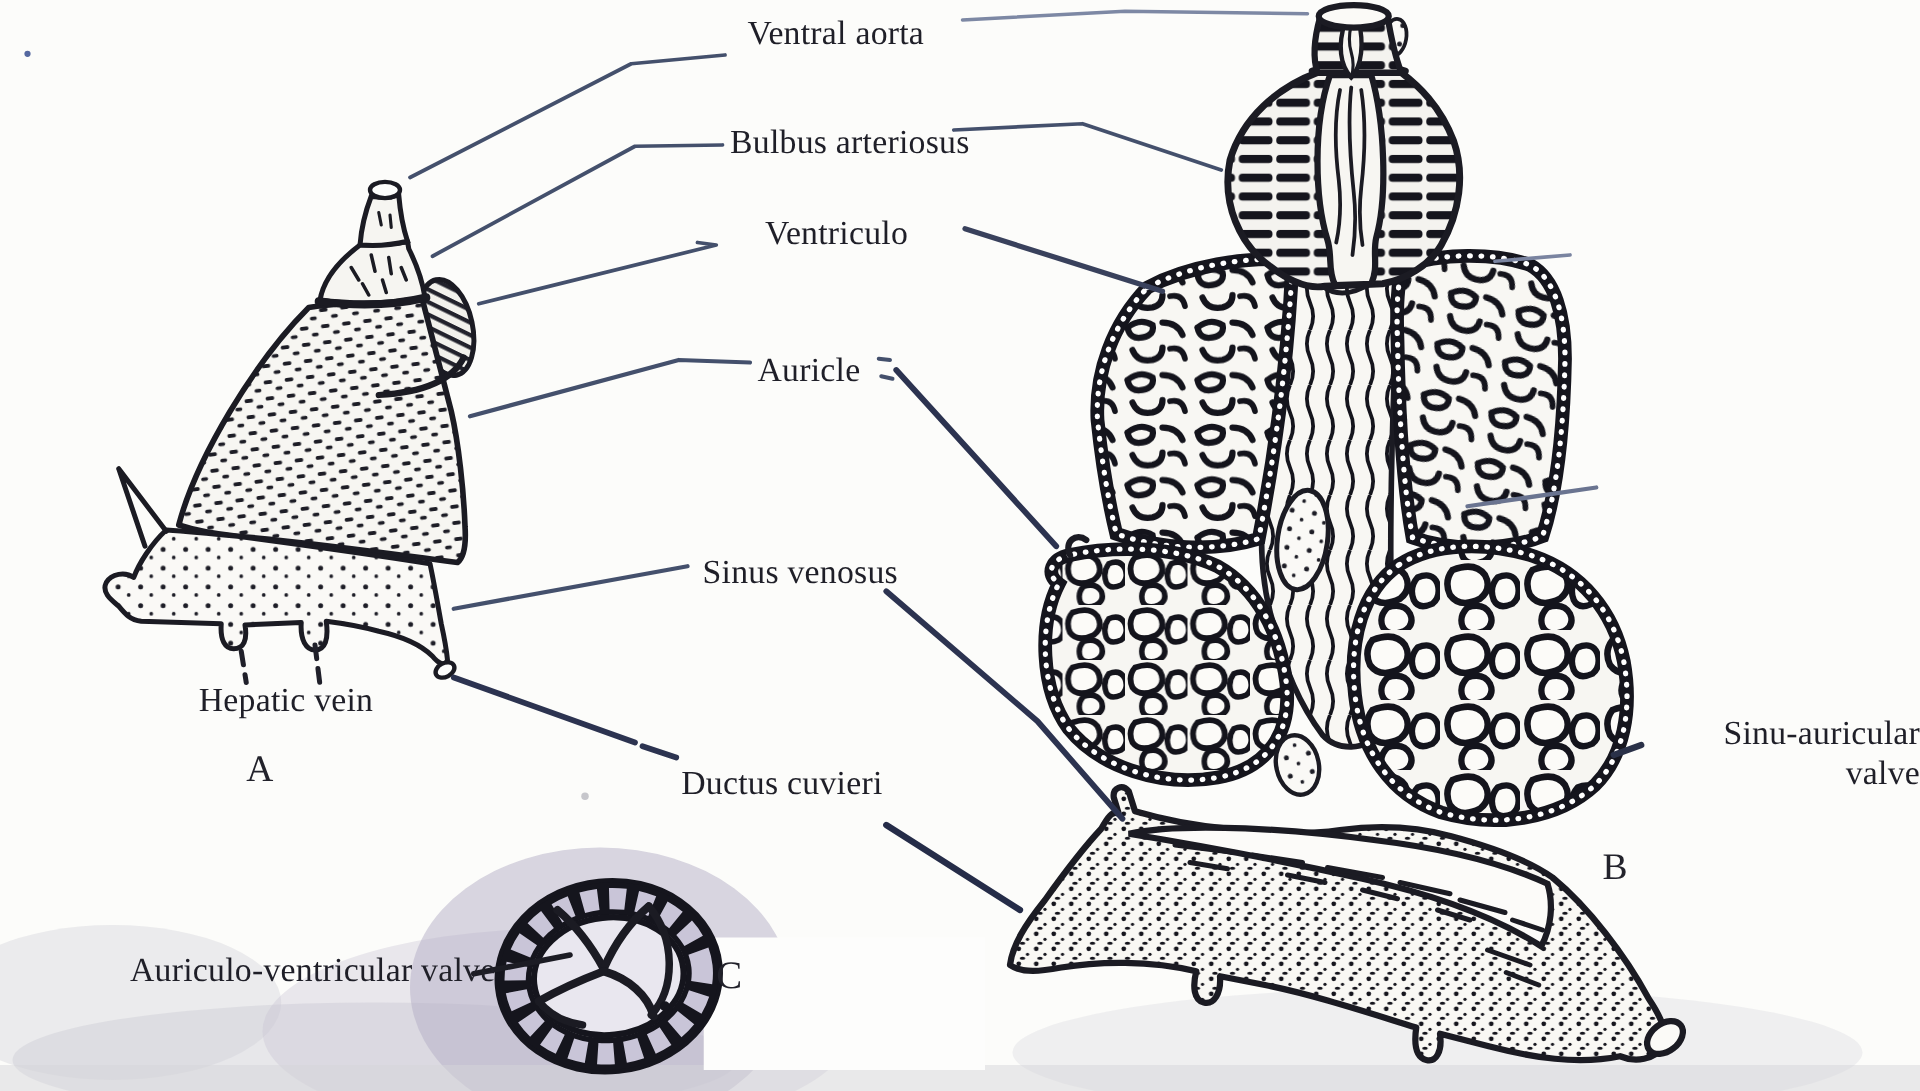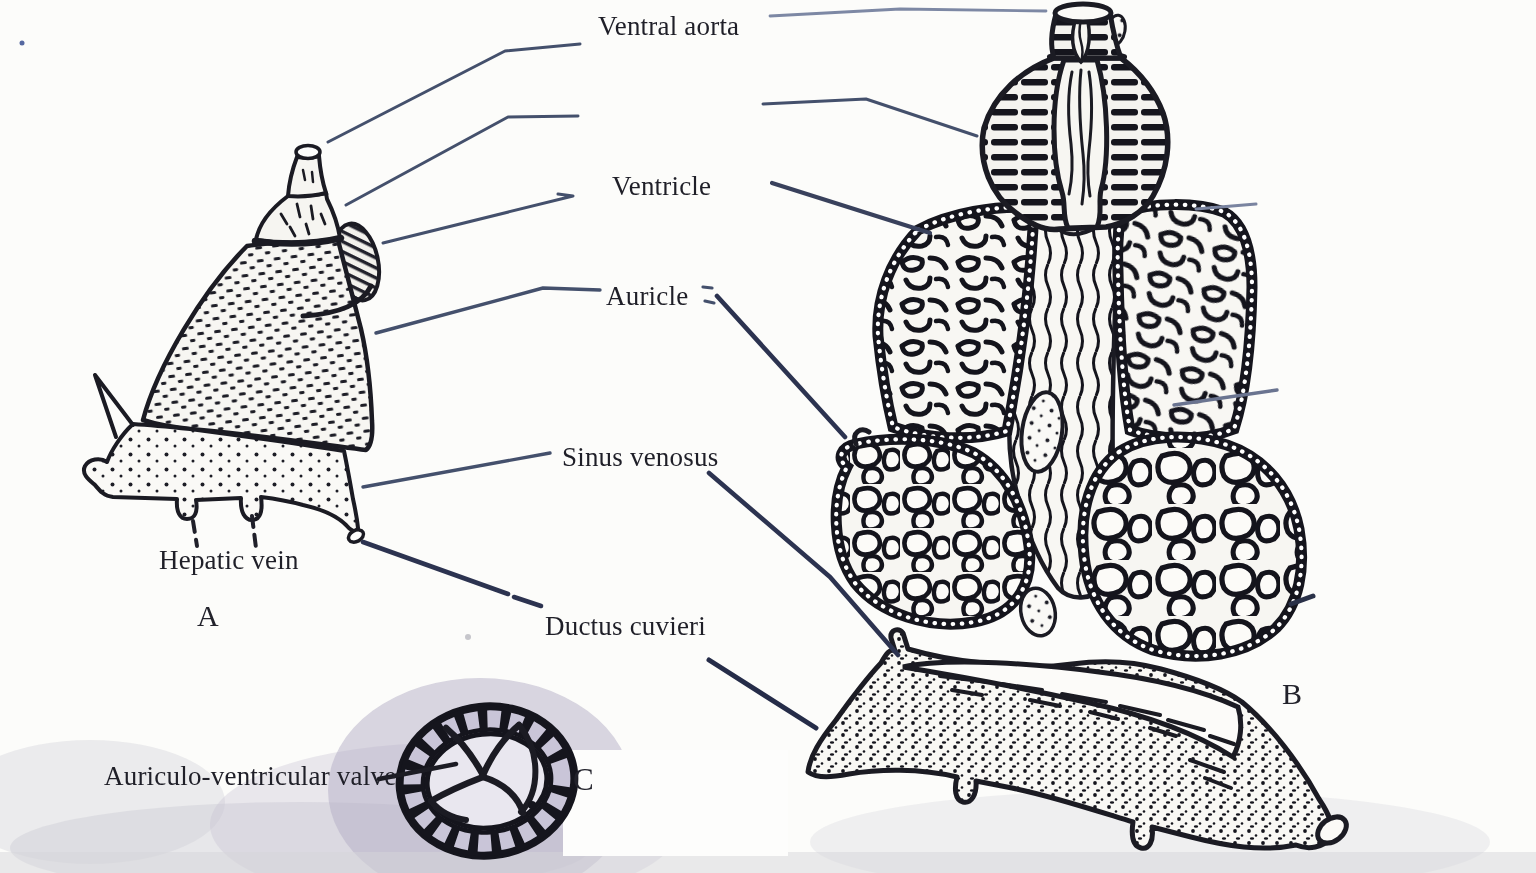--- a/index.html
+++ b/index.html
@@ -253,25 +253,27 @@
         <polyline points="252,516 256,548" fill="none" stroke="#20202a" stroke-width="4" stroke-linecap="round" stroke-linejoin="round" stroke-dasharray="11 8"></polyline>
         <polyline points="1256,204 1196,209" fill="none" stroke="#7a84a0" stroke-width="3" stroke-linecap="round" stroke-linejoin="round"></polyline>
         <polyline points="1277,390 1174,405" fill="none" stroke="#6a7490" stroke-width="3.4" stroke-linecap="round" stroke-linejoin="round"></polyline>
         <polyline points="1313,596 1291,604" fill="none" stroke="#2a3148" stroke-width="5" stroke-linecap="round" stroke-linejoin="round"></polyline>
         <polyline points="379,779 456,764" fill="none" stroke="#1c1c24" stroke-width="4.5" stroke-linecap="round" stroke-linejoin="round"></polyline>
       </g>
 </svg>
 
 <div class="labels">
   <div class="lbl" style="left:598px;top:10px">Ventral aorta</div>
-  <div class="lbl" style="left:612px;top:170px">Ventricle</div>
+  <div class="lbl" style="left:584px;top:97px">Bulbus arteriosus</div>
+  <div class="lbl" style="left:612px;top:170px">Ventriculo</div>
   <div class="lbl" style="left:606px;top:280px">Auricle</div>
   <div class="lbl" style="left:562px;top:441px">Sinus venosus</div>
   <div class="lbl" style="left:159px;top:544px">Hepatic vein</div>
   <div class="lbl" style="left:545px;top:610px">Ductus cuvieri</div>
   <div class="lbl" style="left:104px;top:760px">Auriculo-ventricular valve</div>
+  <div class="lbl" style="left:1315px;top:570px">Sinu-auricular valve</div>
 
   <div class="letter" style="left:197px;top:601px">A</div>
   <div class="letter" style="left:1282px;top:679px">B</div>
   <div class="letter" style="left:573px;top:764px;font-size:31px">C</div>
 </div>
 
 </div>
 
 </body></html>

